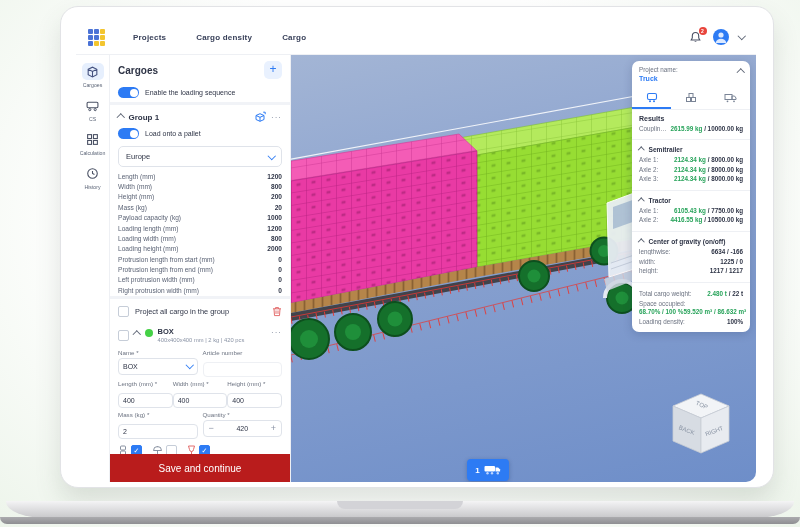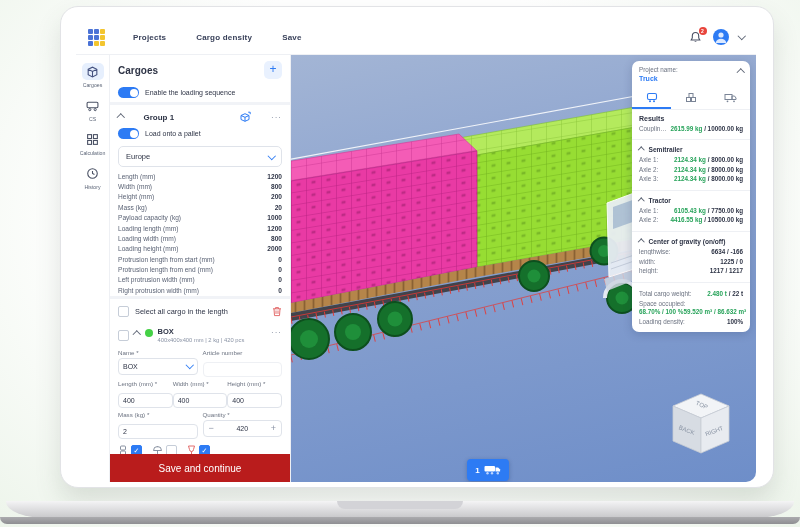--- a/index.html
+++ b/index.html
@@ -47,21 +47,21 @@
   
   .panel{width:180px;flex:none;border-right:1px solid #eef0f4;display:flex;flex-direction:column;min-height:0}
   .panel-scroll{flex:1;overflow:hidden}
   .p-head{display:flex;align-items:center;justify-content:space-between;padding:6px 8px 4px}
   .p-title{font-size:10px;font-weight:bold;color:#2e3446}
   .plus-btn{width:18px;height:18px;border-radius:5px;background:#e9f1fe;color:#2d7bf4;font-size:12px;line-height:17px;text-align:center;cursor:pointer}
   .toggle-row{display:flex;align-items:center;gap:6px;padding:4px 8px;font-size:7px;color:#2e3446}
   .toggle{width:21px;height:11px;border-radius:6px;background:#2d7bf4;position:relative;flex:none;cursor:pointer}
   .toggle::after{content:"";position:absolute;right:1.5px;top:1.5px;width:8px;height:8px;border-radius:50%;background:#fff}
   .divider{height:3px;background:#f1f3f7}
-  .g-head{display:flex;align-items:center;gap:20px;padding:6px 8px 4px}
+  .g-head{display:flex;align-items:center;gap:5px;padding:6px 8px 4px}
   .g-title{font-size:8px;font-weight:bold;color:#2e3446}
   .spacer{flex:1}
   .dots{font-size:8px;color:#8a93a5;letter-spacing:1px;cursor:pointer}
   .select{margin:3px 8px 4px;border:1px solid #dfe3ea;border-radius:5px;height:19px;display:flex;align-items:center;justify-content:space-between;padding:0 7px;font-size:7.5px;color:#2e3446;cursor:pointer}
   .frow{display:flex;justify-content:space-between;padding:1.7px 8px;font-size:6.6px;color:#5b6375}
   .fval{color:#2e3446;font-weight:bold}
   .sel-all{display:flex;align-items:center;gap:6px;padding:7px 8px}
   .sel-all-label{font-size:7.4px;color:#2e3446}
   .cbx{width:9px;height:9px;border:1px solid #c6cdd8;border-radius:2px;background:#fff;flex:none;cursor:pointer}
   .cbx.on{background:#2d7bf4;border-color:#2d7bf4;color:#fff;font-size:7px;line-height:9px;text-align:center}
@@ -121,21 +121,21 @@
         <span class="lb"></span>
           <span class="lb"></span>
           <span class="ly"></span>
         <span class="lb"></span>
           <span class="ly"></span>
           <span class="ly"></span>
       </div>
       <div class="nav">
         <div>Projects</div>
         <div>Cargo density</div>
-        <div>Save</div>
+        <div>Cargo</div>
       </div>
       <div class="top-right">
         <div class="bell">
           <svg width="13" height="13" viewBox="0 0 13 13">
             <path d="M6.5 1.5c-2 0-3.2 1.5-3.2 3.4v2L2.2 9h8.6L9.7 6.9v-2c0-1.9-1.2-3.4-3.2-3.4z" fill="none" stroke="#4a5164" stroke-width="1.1"></path>
             <path d="M5.3 10.2a1.3 1.3 0 0 0 2.4 0z" fill="#4a5164"></path>
           </svg>
           <span class="badge">2</span>
         </div>
         <div class="avatar">
@@ -267,21 +267,21 @@
               <span class="fval">0</span>
             </div>
           <div class="frow">
               <span>Right protrusion width (mm)</span>
               <span class="fval">0</span>
             </div>
 
           <div class="divider"></div>
           <div class="sel-all">
             <span class="cbx"></span>
-            <span class="sel-all-label">Select all cargo in the length</span>
+            <span class="sel-all-label">Project all cargo in the group</span>
             <span class="spacer"></span>
             <svg width="10" height="11" viewBox="0 0 10 11">
               <path d="M1 2.8h8 M3.5 2.8V1.6h3v1.2 M2 2.8l.5 6.8h5l.5-6.8 M4 4.5v3.4 M6 4.5v3.4" fill="none" stroke="#e05d5d" stroke-width=".9"></path>
             </svg>
           </div>
 
           <div class="box-head">
             <span class="cbx" style="margin-top:2px"></span>
             <span class="chev up" style="margin-top:4px"></span>
             <span class="dot"></span>

